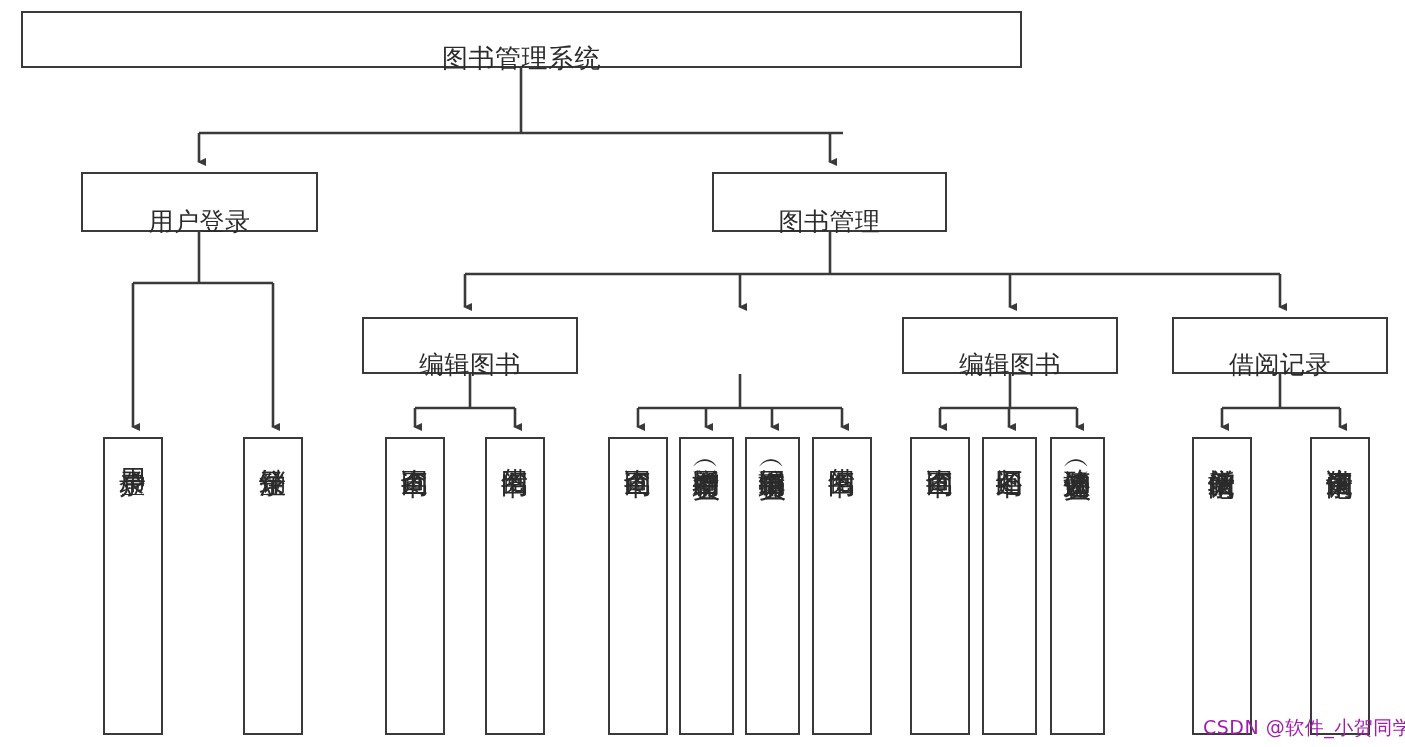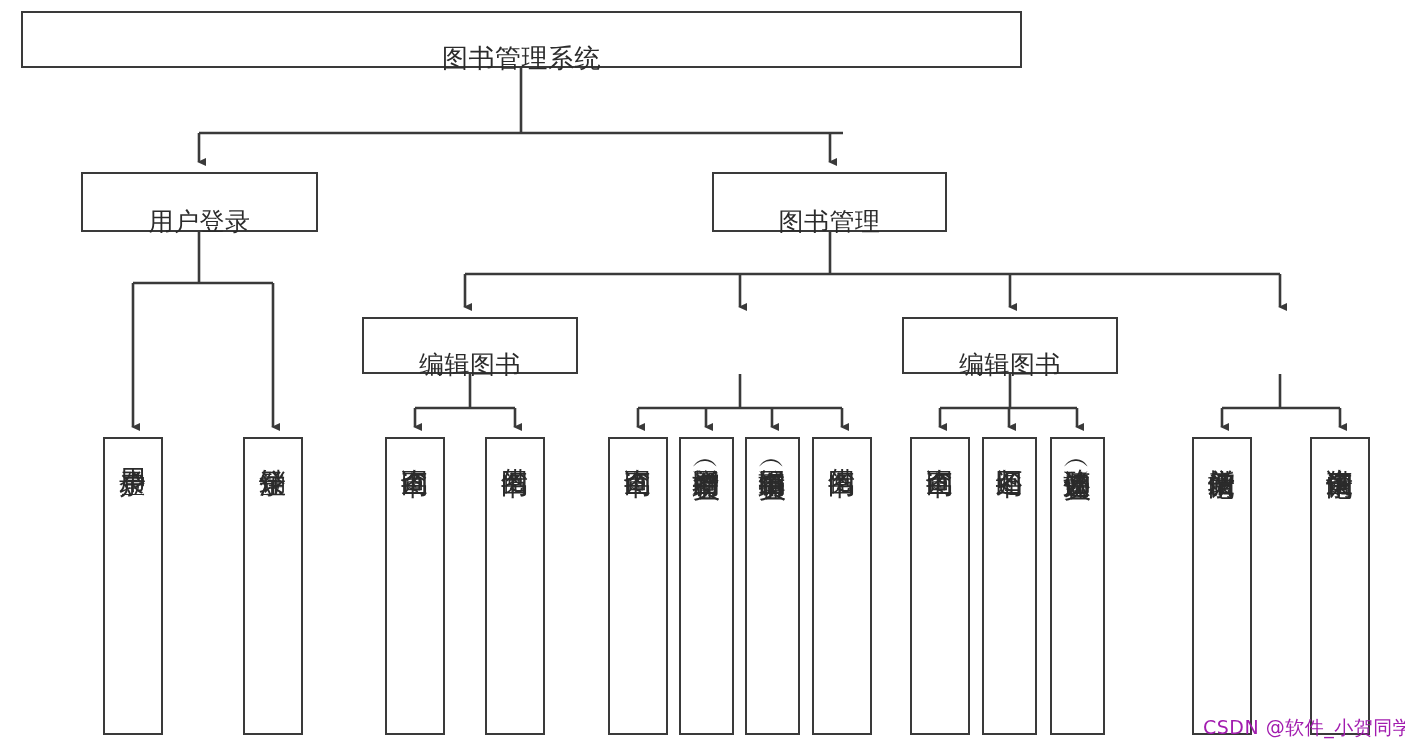--- a/index.html
+++ b/index.html
@@ -141,20 +141,23 @@
   <div class="node horiz" style="left:712px;top:172px;width:235px;height:60px;">
     <span class="label">图书管理</span>
   </div>
 
   <div class="node horiz" style="left:362px;top:317px;width:216px;height:57px;">
     <span class="label">编辑图书</span>
   </div>
   <div class="node horiz" style="left:902px;top:317px;width:216px;height:57px;">
     <span class="label">编辑图书</span>
   </div>
+  <div class="node horiz" style="left:1172px;top:317px;width:216px;height:57px;">
+    <span class="label">借阅记录</span>
+  </div>
 
   <div class="node vert" style="left:103px;top:437px;width:60px;height:298px;">
     <span class="label">用户登录</span>
   </div>
   <div class="node vert" style="left:243px;top:437px;width:60px;height:298px;">
     <span class="label">注销登录</span>
   </div>
 
   <div class="node vert" style="left:385px;top:437px;width:60px;height:298px;">
     <span class="label">查询图书</span>

